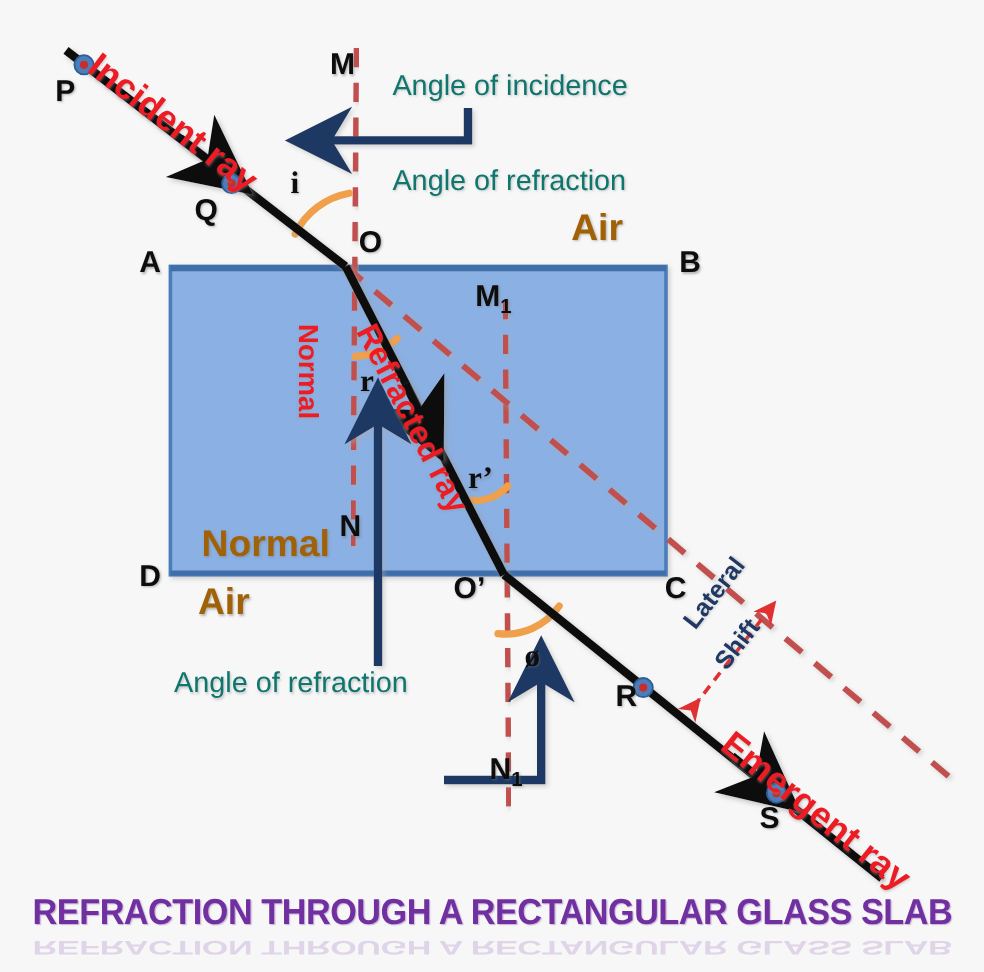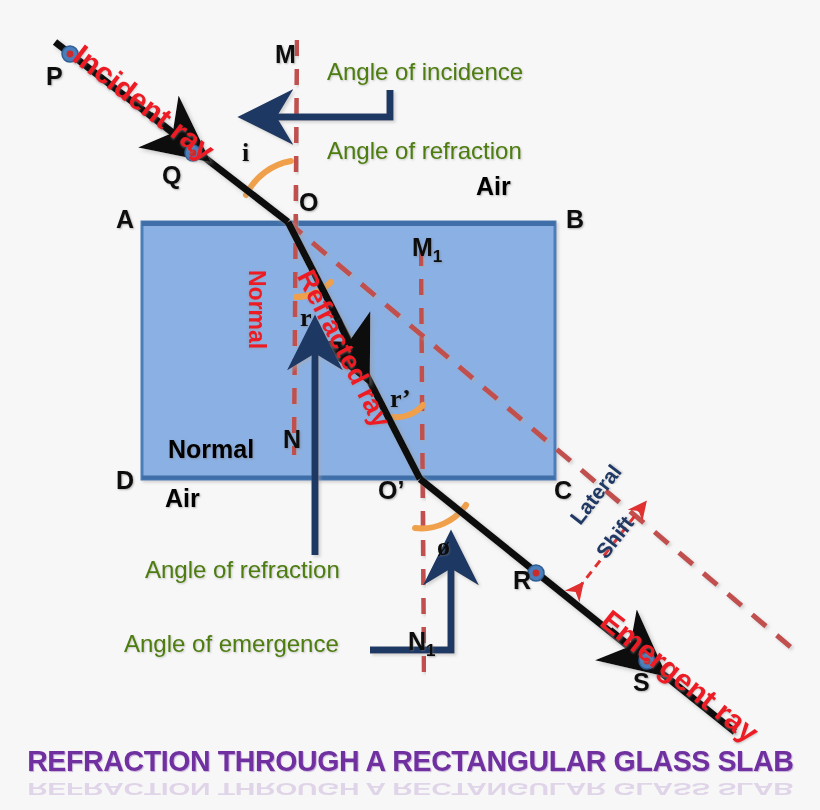--- a/index.html
+++ b/index.html
@@ -39,41 +39,41 @@
     text-shadow: 1px 1px 2px rgba(120,120,120,0.55);
   }
   .pt .sub {
     font-size: 17px;
     vertical-align: sub;
   }
   
   .red {
     font-family: "Liberation Sans", sans-serif;
     font-size: 24px;
-    color: #4d7c0f;
+    color: #0f766e;
     text-shadow: 1px 1px 2px rgba(150,150,150,0.5);
   }
   .red-rot {
     font-family: "Liberation Sans", sans-serif;
     font-weight: bold;
     color: #ed1c24;
     text-shadow: 1px 1px 2px rgba(150,150,150,0.45);
   }
   .navy-rot {
     font-family: "Liberation Sans", sans-serif;
     font-weight: bold;
     color: #1f3864;
     font-size: 21px;
     text-shadow: 1px 1px 2px rgba(150,150,150,0.45);
   }
   .medium {
     font-family: "Liberation Sans", sans-serif;
     font-weight: bold;
-    font-size: 25px;
-    color: #000000;
+    font-size: 31px;
+    color: #a16207;
     text-shadow: 1px 1px 2px rgba(120,120,120,0.5);
   }
   .anglesym {
     font-family: "Liberation Serif", serif;
     font-weight: bold;
     font-size: 26px;
     color: #0d0d0d;
     text-shadow: 1px 1px 2px rgba(120,120,120,0.5);
   }
   #title-wrap {
@@ -204,21 +204,21 @@
   <div class="lbl pt" style="left:275px; top:42px;">M</div>
   <div class="lbl pt" style="left:283px; top:427px;">N</div>
   <div class="lbl pt" style="left:116px; top:207px;">A</div>
   <div class="lbl pt" style="left:566px; top:207px;">B</div>
   <div class="lbl pt" style="left:554px; top:478px;">C</div>
   <div class="lbl pt" style="left:116px; top:468px;">D</div>
   <div class="lbl pt" style="left:513px; top:568px;">R</div>
   <div class="lbl pt" style="left:633px; top:670px;">S</div>
   <div class="lbl pt" style="left:378px; top:478px;">O’</div>
 
-  <div class="lbl pt" style="left:412px; top:235px;text-align:right;"><span>M</span><span class="sub">1</span></div>
+  <div class="lbl pt" style="left:396px; top:235px;text-align:right;"><span>M</span><span class="sub">1</span></div>
   <div class="lbl pt" style="left:408px; top:629px;"><span>N</span><span class="sub">1</span></div>
 
   <div class="lbl medium" style="left:476px; top:174px;">Air</div>
   <div class="lbl medium" style="left:165px; top:486px;">Air</div>
   <div class="lbl medium" style="left:168px; top:437px;">Normal</div>
 
   <div class="lbl anglesym" style="left:242px; top:140px;">i</div>
   <div class="lbl anglesym" style="left:300px; top:305px;">r</div>
   <div class="lbl anglesym" style="left:390px; top:386px;">r’</div>
   <div class="lbl anglesym" style="left:437px; top:534px;">ø</div>
@@ -227,21 +227,20 @@
 
   <div class="lbl red-rot" style="left:316px; top:266px; font-size:27px; transform:rotate(62.8deg); transform-origin:left top;">Refracted ray</div>
 
   <div class="lbl red-rot" style="left:614px; top:605px; font-size:30px; transform:rotate(38.6deg); transform-origin:left top;">Emergent ray</div>
 
   <div class="lbl red-rot" style="left:268px; top:270px; font-size:23px; transform:rotate(90deg); transform-origin:left top;">Normal</div>
 
   <div class="lbl red" style="left:327px; top:60px;">Angle of incidence</div>
   <div class="lbl red" style="left:327px; top:139px;">Angle of refraction</div>
   <div class="lbl red" style="left:145px; top:558px;">Angle of refraction</div>
-  <div class="lbl red" style="left:124px; top:632px;">Angle of emergence</div>
 
   <div class="lbl navy-rot" style="left:566px; top:515px; transform:rotate(-52deg); transform-origin:left top;">Lateral</div>
   <div class="lbl navy-rot" style="left:592px; top:549px; transform:rotate(-52deg); transform-origin:left top;">Shift</div>
 
   <div id="title-wrap">
     <span id="page-title">REFRACTION THROUGH A RECTANGULAR GLASS SLAB</span>
   </div>
   <div id="title-reflection">
     <span>REFRACTION THROUGH A RECTANGULAR GLASS SLAB</span>
   </div>

